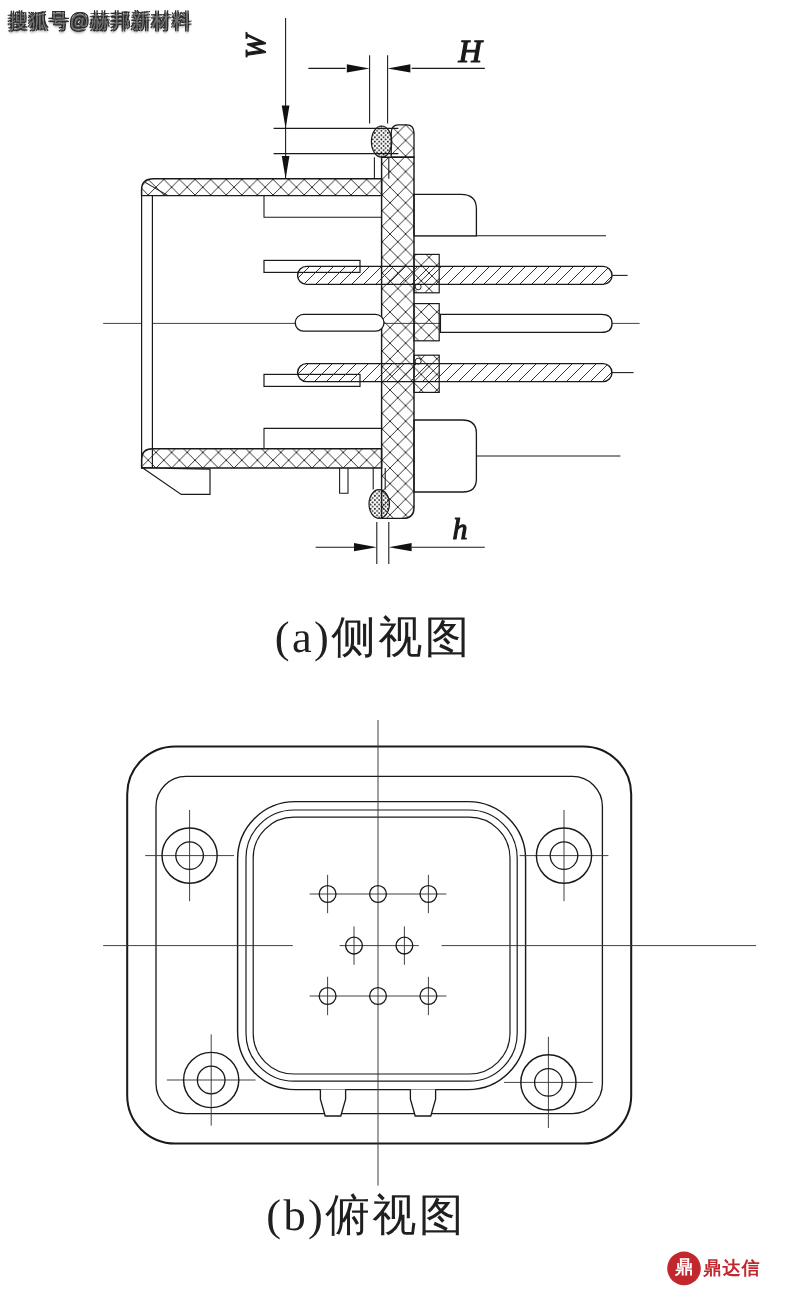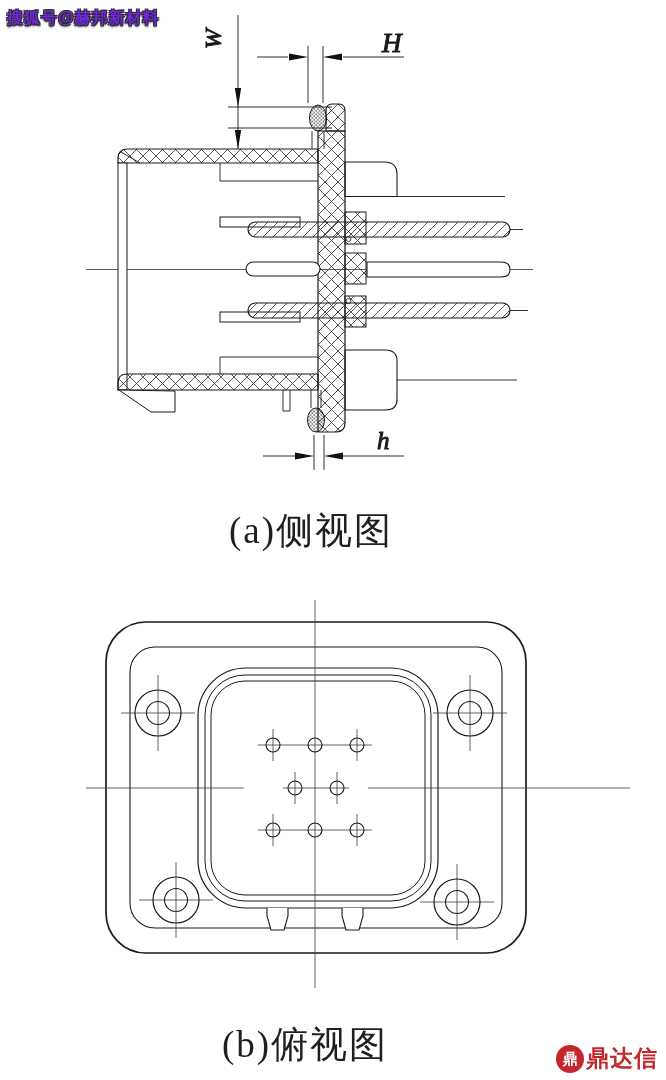--- a/index.html
+++ b/index.html
@@ -5,44 +5,44 @@
   html,body{margin:0;padding:0;}
   body{
     width:666px;height:1080px;position:relative;overflow:hidden;
     background:#ffffff;
     font-family:"Liberation Sans",sans-serif;
   }
   .stage{position:absolute;left:0;top:0;width:666px;height:1080px;}
   .watermark{
     position:absolute;left:7px;top:8px;
     font-family:"Liberation Sans",sans-serif;
-    font-size:16px;font-weight:bold;color:#6d28d9;letter-spacing:1px;
+    font-size:16px;font-weight:normal;color:#737373;letter-spacing:1px;
     text-shadow:-1px -1px 0 #2b2b2b,1px -1px 0 #2b2b2b,-1px 1px 0 #2b2b2b,
                  1px 1px 0 #2b2b2b,0 2px 2px rgba(40,40,40,.8);
     z-index:5;white-space:nowrap;
   }
   .caption{
     position:absolute;transform:translateX(-50%);
     font-family:Liberation Serif, serif;
     font-size:37px;color:#1f1f1f;letter-spacing:2px;white-space:nowrap;
     z-index:4;
   }
   .caption-a{left:311px;top:506px;}
-  .caption-b{left:305px;top:988px;margin-top:32px;}
+  .caption-b{left:305px;top:988px;}
   .brand{
     position:absolute;left:556px;top:1043px;z-index:5;
     display:flex;align-items:center;gap:2px;
   }
   .brand-icon{
     width:28px;height:28px;border-radius:50%;background:#c1272d;
     color:#ffffff;font-size:15px;font-weight:bold;line-height:28px;
     text-align:center;font-family:"Liberation Sans",sans-serif;
   }
   .brand-text{
-    color:#c1272d;font-size:23px;font-weight:bold;letter-spacing:1px;
+    color:#c1272d;font-size:15px;font-weight:bold;letter-spacing:1px;
     font-family:Liberation Mono, monospace;white-space:nowrap;
   }
   svg text.dim{
     font-family:"Liberation Serif","DejaVu Serif",serif;
     font-style:italic;fill:#1a1a1a;
   }
 </style>
 </head>
 <body>
 

